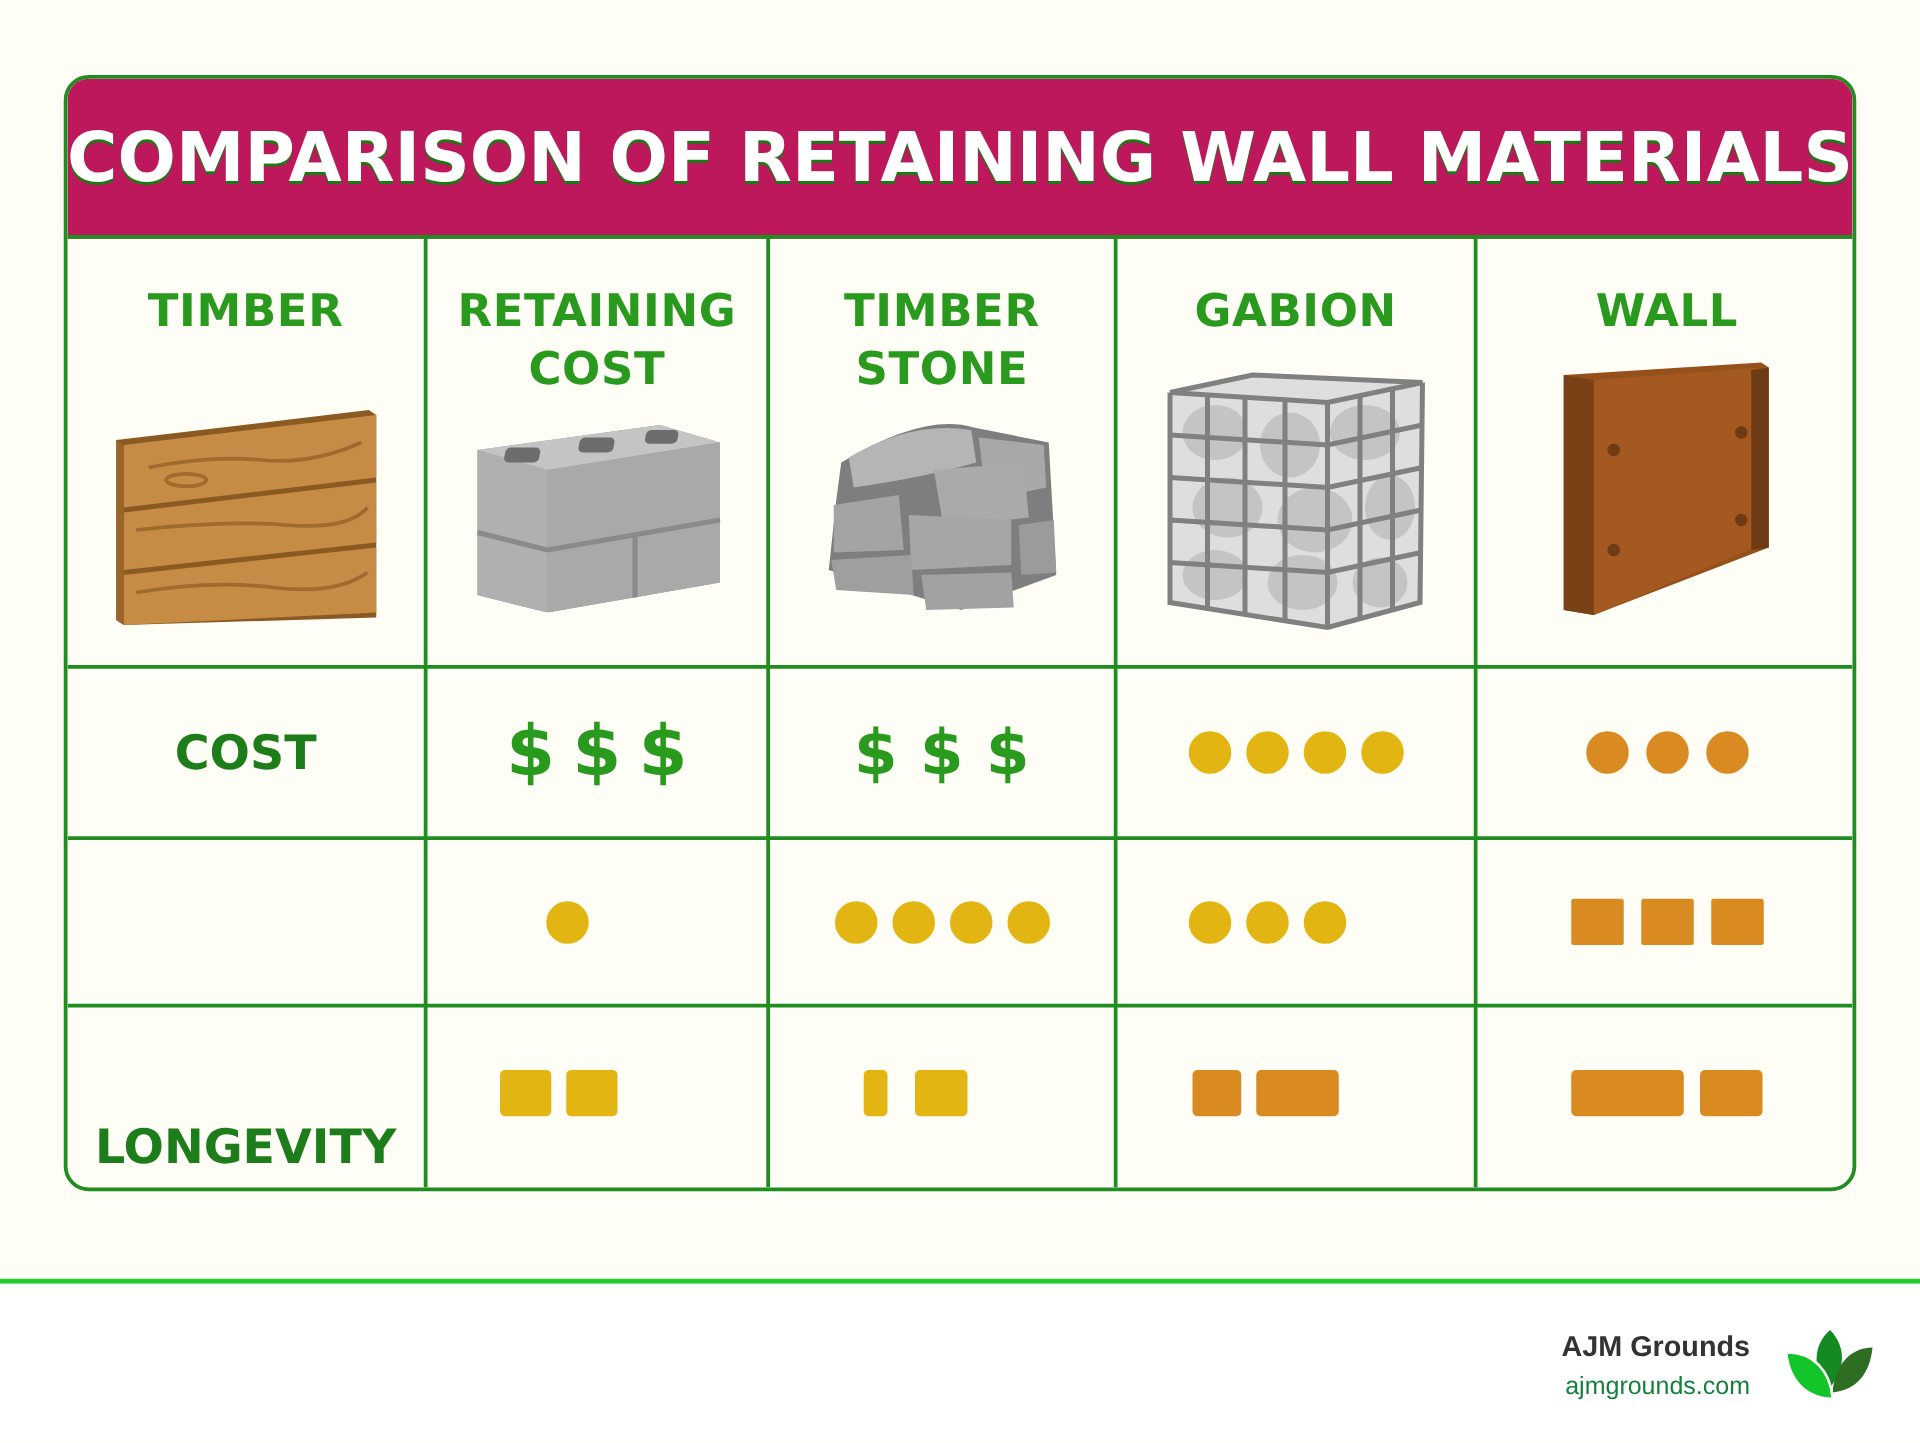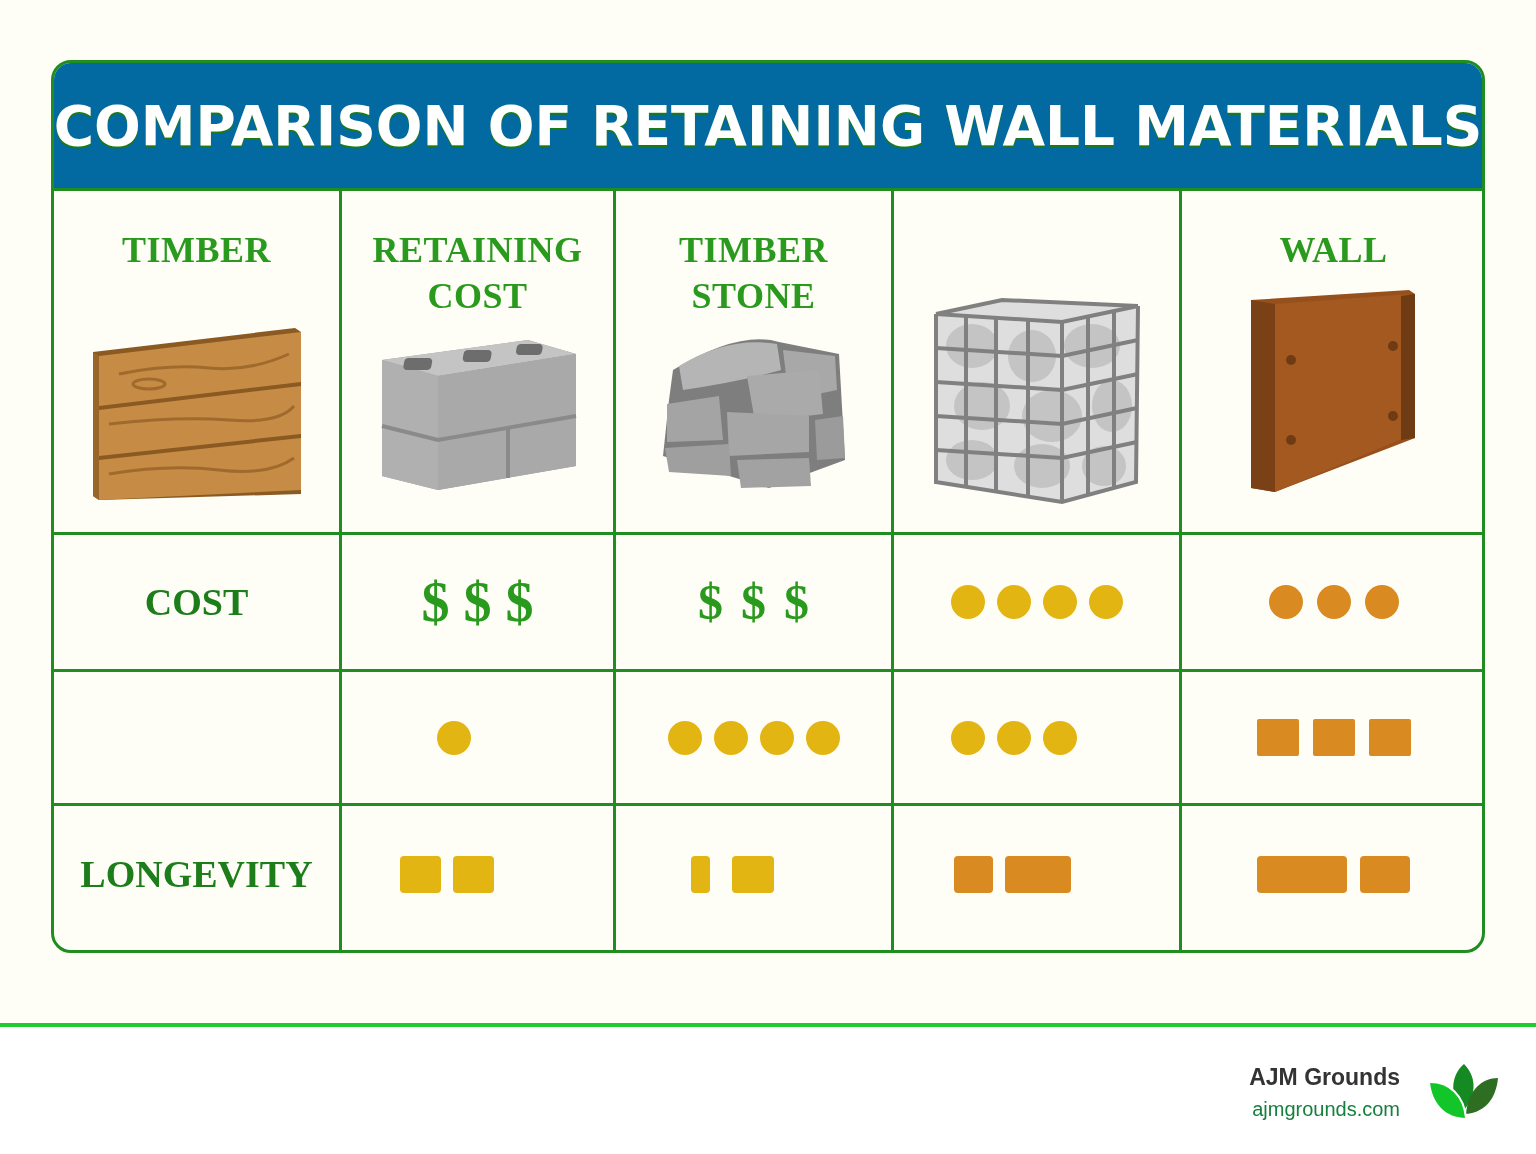--- a/index.html
+++ b/index.html
@@ -15,21 +15,21 @@
     width: 1434px; height: 893px;
     border: 3px solid #1f8d1f;
     border-radius: 20px;
     background: #fefef6;
     overflow: hidden;
   }
   .card-header {
     position: absolute;
     left: 0; top: 0; right: 0;
     height: 128px;
-    background: #0369a1;
+    background: #be185d;
     border-bottom: 3px solid #1f8d1f;
     display: flex; align-items: center; justify-content: center;
   }
   .card-title {
     color: #ffffff;
     font-family: "DejaVu Sans", sans-serif;
     font-weight: bold;
     font-size: 55px;
     letter-spacing: 0px;
     text-shadow: 0 2px 0 #1a7a14;
@@ -44,21 +44,20 @@
   .hline {
     position: absolute;
     left: 0; right: 0;
     height: 3px;
     background: #1f8d1f;
   }
   .cell {
     position: absolute;
     display: flex; align-items: center; justify-content: center;
     flex-direction: column;
-    font-family: Liberation Serif, serif;
   }
   .mat-name {
     color: #2a9a1e;
     font-weight: bold;
     font-size: 36px;
     line-height: 46px;
     text-align: center;
     letter-spacing: 0.5px;
   }
   .row-label {
@@ -161,20 +160,21 @@
         <path d="M8 74 L60 66 L64 110 L8 112 Z" fill="#a4a4a4"></path>
         <path d="M68 82 L150 86 L150 122 L70 126 Z" fill="#a6a6a6"></path>
         <path d="M6 118 L70 114 L72 146 L10 142 Z" fill="#9f9f9f"></path>
         <path d="M78 130 L150 128 L152 156 L82 158 Z" fill="#a2a2a2"></path>
         <path d="M156 90 L184 86 L186 128 L158 130 Z" fill="#9b9b9b"></path>
       </svg>
     </div>
   </div>
 
   <div class="cell header-cell" style="left:840px;top:128px;width:285px;height:341px">
+    <div class="mat-name">GABION</div>
     <div class="illus" style="margin-bottom:22px">
       <svg width="210" height="210" viewBox="0 0 210 210">
         <path d="M4 18 L70 4 L206 10 L204 186 L130 206 L4 186 Z" fill="#dedede"></path>
         <g fill="#c4c4c4">
           <ellipse cx="40" cy="50" rx="26" ry="22"></ellipse>
           <ellipse cx="100" cy="60" rx="24" ry="26"></ellipse>
           <ellipse cx="160" cy="50" rx="28" ry="22"></ellipse>
           <ellipse cx="50" cy="110" rx="28" ry="24"></ellipse>
           <ellipse cx="120" cy="120" rx="30" ry="26"></ellipse>
           <ellipse cx="180" cy="110" rx="20" ry="26"></ellipse>
@@ -213,21 +213,21 @@
         <circle cx="144" cy="58" r="5" fill="#6e3b15"></circle>
         <circle cx="42" cy="152" r="5" fill="#6e3b15"></circle>
         <circle cx="144" cy="128" r="5" fill="#6e3b15"></circle>
       </svg>
     </div>
   </div>
 
   <div class="cell" style="left:0;top:472px;width:285px;height:134px">
     <div class="row-label">COST</div>
   </div>
-  <div class="cell" style="left:0;top:743px;width:285px;height:150px;padding-bottom:14px">
+  <div class="cell" style="left:0;top:786px;width:285px;height:150px;padding-bottom:14px">
     <div class="row-label">LONGEVITY</div>
   </div>
 
   <div class="cell" style="left:288px;top:472px;width:271px;height:134px">
     <div class="rating" style="gap:14px">
       <span class="dollar">$</span>
       <span class="dollar">$</span>
       <span class="dollar">$</span>
     </div>
   </div>

